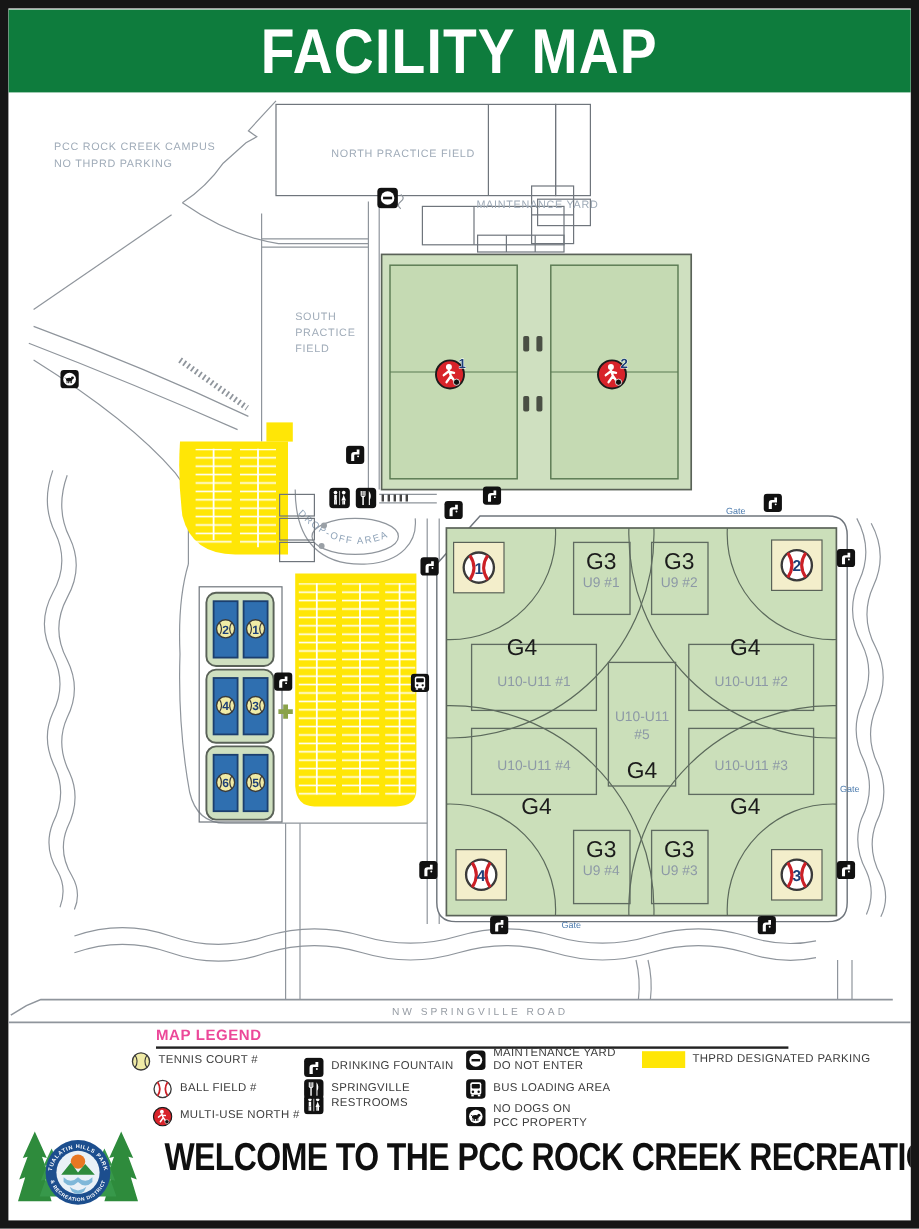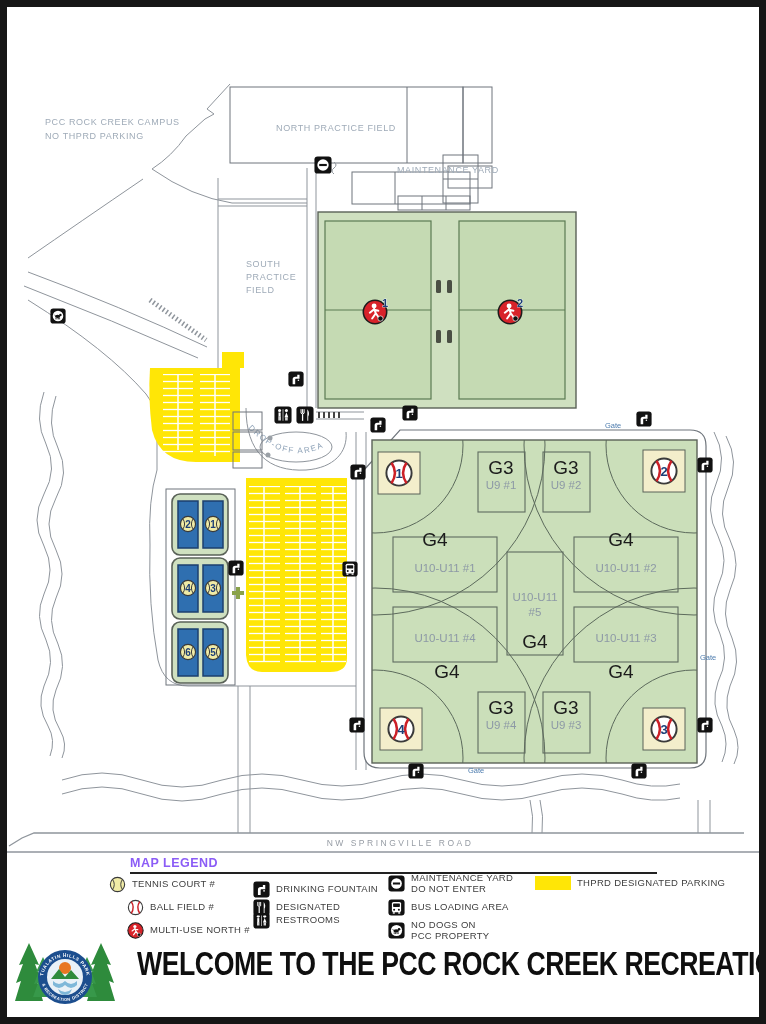--- a/index.html
+++ b/index.html
@@ -13,21 +13,21 @@
   .mapsvg{position:absolute;left:0;top:71px;}
   text{font-family:"Liberation Sans",sans-serif;}
   .lbl{fill:#9fabb8;font-size:9px;letter-spacing:.6px;}
   .gate{fill:#4d7cae;font-size:7.5px;}
   .gcode{fill:#1c1c1c;font-size:19px;}
   .fname{fill:#8d99a6;font-size:11.5px;}
   .num{fill:#1d3f77;font-weight:bold;}
   .road{stroke:#8f959c;stroke-width:1;fill:none;}
   .outl{stroke:#6f757c;stroke-width:1;fill:none;}
   .legend-title{position:absolute;left:123px;top:849px;font-size:12.5px;font-weight:bold;
-       color:#8b5cf6;letter-spacing:.5px;}
+       color:#ec4899;letter-spacing:.5px;}
   .legend-rule{position:absolute;left:123px;top:865px;width:527px;height:1.5px;background:#222;}
   .litem{position:absolute;display:flex;align-items:center;gap:6px;}
   .litem .txt{font-size:9.5px;color:#3d3d3d;letter-spacing:.3px;line-height:10.5px;white-space:nowrap;}
   .swatch{width:36px;height:14px;background:#ffe606;}
   .welcome{position:absolute;left:118px;top:941px;width:636px;text-align:center;}
   .welcome span{display:inline-block;font-weight:bold;font-size:27.5px;color:#0f0f0f;
        letter-spacing:-.5px;transform:scale(.97,1.18);white-space:nowrap;}
   .district{position:absolute;left:118px;top:977px;width:636px;text-align:center;
        font-size:16.5px;color:#222;letter-spacing:5.5px;white-space:nowrap;}
   .logo{position:absolute;left:6px;top:928px;}
@@ -96,20 +96,23 @@
         <rect x="0.5" y="0.5" width="19" height="19" rx="3.5" fill="#111"></rect>
         <circle cx="10" cy="10" r="6.6" fill="#fff"></circle>
         <ellipse cx="9.6" cy="10.4" rx="3.4" ry="2" fill="#111"></ellipse>
         <circle cx="13" cy="8.6" r="1.5" fill="#111"></circle>
         <path d="M7.3,12 V14.2 M8.8,12 V14.2 M10.6,12 V14.2 M12,12 V14.2" stroke="#111" stroke-width="0.9"></path>
         <path d="M6.5,9.6 L5.4,8.4" stroke="#111" stroke-width="0.9"></path>
       </symbol>
     </defs>
   </svg>
 
+  <div class="hdr">
+    <span>FACILITY MAP</span>
+  </div>
 
   <svg class="mapsvg" width="752" height="779" viewBox="7 78 752 779">
 
     <defs>
       <clipPath id="clip-green">
           <rect x="372" y="440" width="325" height="323"></rect>
         </clipPath>
       <path id="dropArc" d="M248,428 Q292,474 342,436"></path>
       <path id="logoArcT" d="M0,0"></path>
     </defs>
@@ -382,21 +385,21 @@
   <div class="litem" style="left:246px;top:905px">
     <svg width="17" height="17" viewBox="0 0 20 20">
         <use href="#sym-restroom"></use>
       </svg>
     <span class="txt">RESTROOMS</span>
   </div>
   <div class="litem" style="left:246px;top:892px">
     <svg width="17" height="17" viewBox="0 0 20 20">
         <use href="#sym-concession"></use>
       </svg>
-    <span class="txt">DESIGNATED</span>
+    <span class="txt">SPRINGVILLE</span>
   </div>
   <div class="litem" style="left:246px;top:874px">
     <svg width="17" height="17" viewBox="0 0 20 20">
         <use href="#sym-fountain"></use>
       </svg>
     <span class="txt">DRINKING FOUNTAIN</span>
   </div>
 
   <div class="litem" style="left:381px;top:866px">
     <svg width="17" height="17" viewBox="0 0 20 20">

